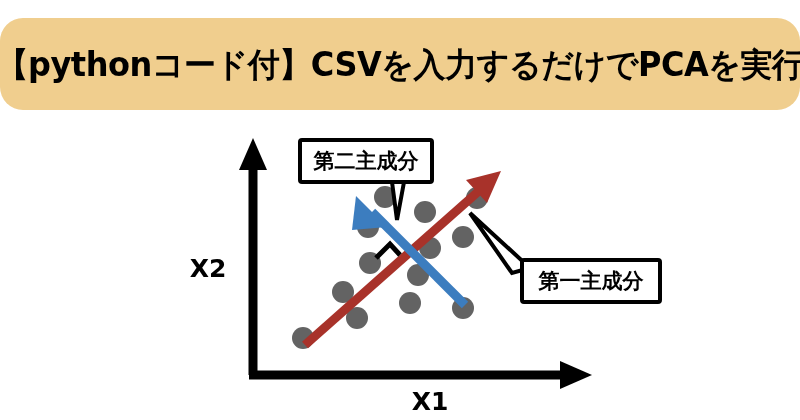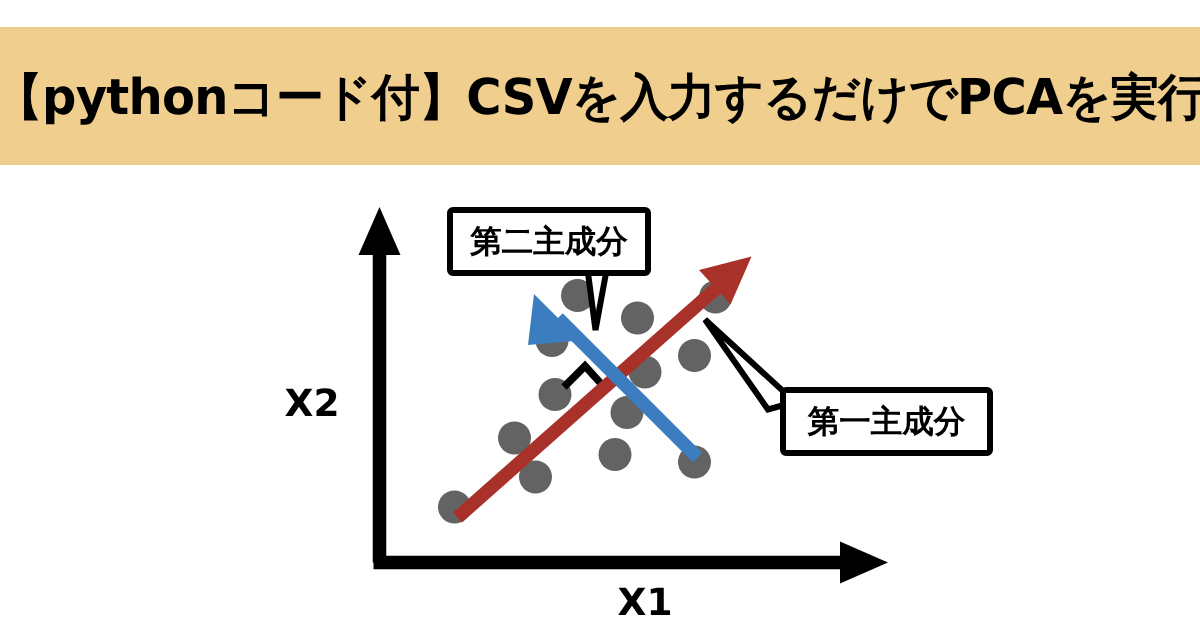--- a/index.html
+++ b/index.html
@@ -25,20 +25,21 @@
     position: absolute;
     left: 0;
     top: 18px;
     width: 800px;
     height: 92px;
     background: #f0ce8e;
     display: flex;
     align-items: center;
     justify-content: center;
     box-sizing: border-box;
+    border-radius: 23px;
   }
   .banner-title {
     font-family: "DejaVu Sans", "Liberation Sans", sans-serif;
     font-weight: 700;
     font-size: 33px;
     line-height: 1;
     color: #000000;
     letter-spacing: -0.5px;
     white-space: nowrap;
     transform: scaleX(0.97);

